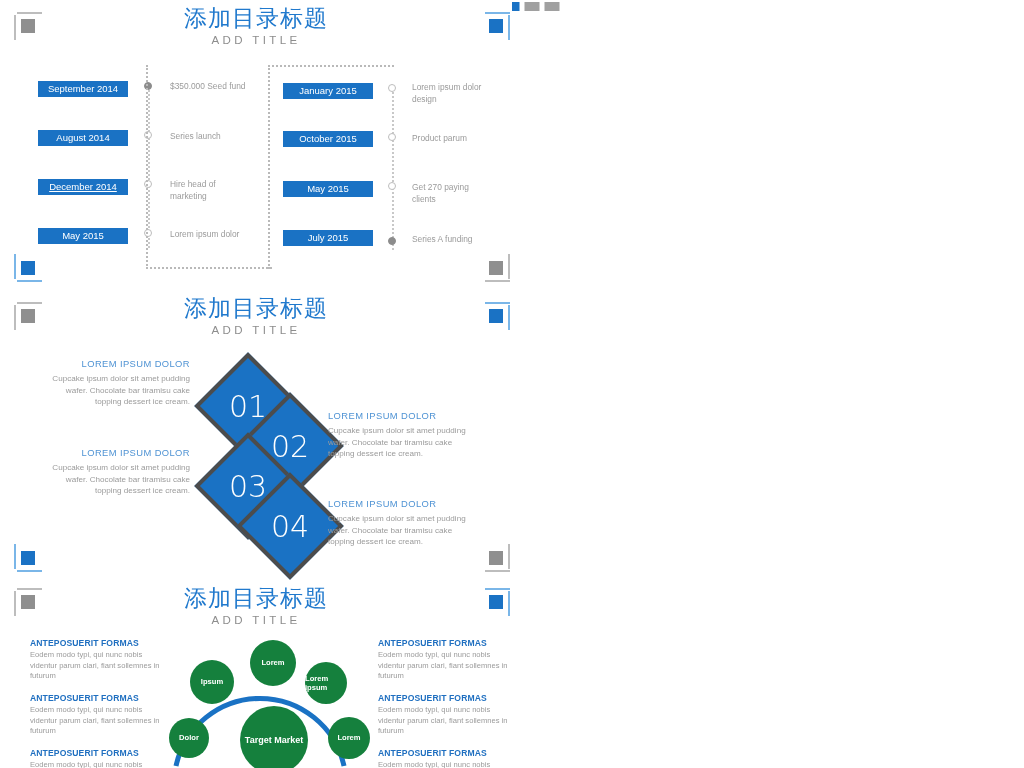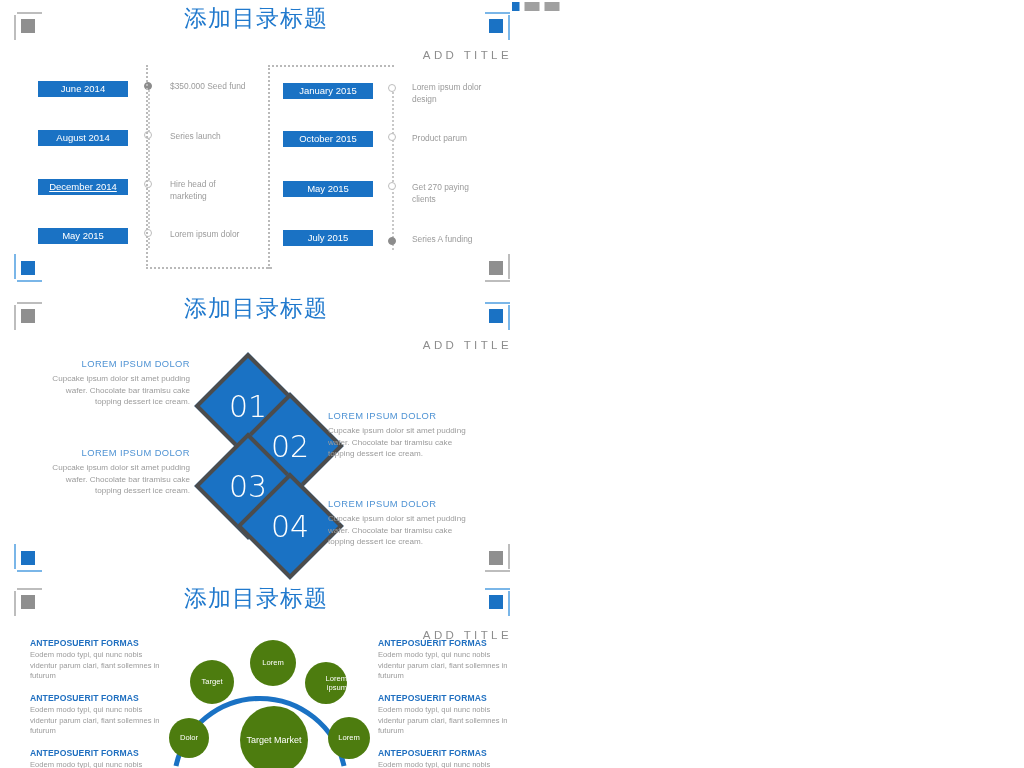--- a/index.html
+++ b/index.html
@@ -13,21 +13,21 @@
   .p-tr { left:512; top:0;   width:512px; height:290px; }
   .p-ml { left:0;   top:290px; width:512px; height:290px; }
   .p-mr { left:512; top:290px; width:512px; height:290px; }
   .p-bl { left:0;   top:580px; width:512px; height:188px; }
   .p-br { left:512; top:580px; width:512px; height:188px; }
 
   
   .head { position:absolute; left:0; right:0; top:6px; text-align:center; }
   .head .cn { font-size:23px; color:#2079cd; letter-spacing:1px; line-height:1.05;
               font-family:"DejaVu Sans", sans-serif; font-weight:400; }
-  .head .en { font-size:11.5px; color:#8d8d8d; letter-spacing:3.4px; margin-top:19px;text-align:right; }
+  .head .en { font-size:11.5px; color:#8d8d8d; letter-spacing:3.4px; margin-top:4px; }
 
   
   .brk { position:absolute; width:28px; height:28px; }
   .brk i { position:absolute; display:block; }
   .brk .h { left:3px; top:0; width:25px; height:2px; }
   .brk .v { left:0; top:3px; width:2px; height:25px; }
   .brk .sq { left:7px; top:7px; width:14px; height:14px; }
   .brk.g .h,.brk.g .v { background:#bdbdbd; }
   .brk.g .sq { background:#8f8f8f; }
   .brk.b .h,.brk.b .v { background:#7ab6e8; }
@@ -109,23 +109,23 @@
   .dcap.r { text-align:right; }
 
   
   .gauge-row { position:absolute; left:8px; top:58px; width:500px; display:flex;
                justify-content:space-around; }
   .gitem { width:95px; text-align:center; }
   .gitem .glbl { color:#4f93d4; font-size:8.6px; letter-spacing:.3px; margin-bottom:4px; }
   .grule { position:absolute; left:34px; top:178px; width:440px; height:2px; background:#2079cd; }
 
   
-  .cnode { position:absolute; border-radius:50%; background:#4d7c0f; color:#fff;
-           display:flex; align-items:center; justify-content:center; text-align:right;
-           font-size:7.6px; line-height:1.2; }
+  .cnode { position:absolute; border-radius:50%; background:#15803d; color:#fff;
+           display:flex; align-items:center; justify-content:center; text-align:left;
+           font-size:7.6px; line-height:1.2;font-weight:bold; }
   .ccap { position:absolute; width:140px; }
   .ccap .t { color:#1f6fc0; font-size:8.6px; font-weight:bold; letter-spacing:.1px; margin-bottom:2px; }
   .ccap .d { color:#9b9b9b; font-size:7.6px; line-height:1.4; }
 </style>
 </head>
 <body>
 
 <div class="deck">
 
   <div class="topdots">
@@ -217,21 +217,21 @@
       <div class="cn">添加目录标题</div>
       <div class="en">ADD TITLE</div>
     </div>
 
     <div class="tl-line" style="left:148px; top:86px; height:162px;"></div>
     <div class="tl-dot f" style="left:144px; top:82px;"></div>
     <div class="tl-dot" style="left:144px; top:131px;"></div>
     <div class="tl-dot" style="left:144px; top:180px;"></div>
     <div class="tl-dot" style="left:144px; top:229px;"></div>
 
-    <div class="tl-chip" style="left:38px;  top:81px;">June 2014</div>
+    <div class="tl-chip" style="left:38px;  top:81px;">September 2014</div>
     <div class="tl-chip" style="left:38px;  top:130px;">August 2014</div>
     <div class="tl-chip" style="left:38px;  top:179px;text-decoration:underline;">December 2014</div>
     <div class="tl-chip" style="left:38px;  top:228px;">May 2015</div>
 
     <div class="tl-txt" style="left:170px; top:80px;">$350.000 Seed fund</div>
     <div class="tl-txt" style="left:170px; top:130px;">Series launch</div>
     <div class="tl-txt" style="left:170px; top:178px;">Hire head of marketing</div>
     <div class="tl-txt" style="left:170px; top:228px;">Lorem ipsum dolor</div>
 
     <div class="tl-box" style="left:146px; top:65px; width:126px; height:204px; border-top:none; border-right:none;"></div>
@@ -486,21 +486,21 @@
     <div class="head">
       <div class="cn">添加目录标题</div>
       <div class="en">ADD TITLE</div>
     </div>
 
     <svg style="position:absolute; left:160px; top:58px;" width="200" height="130" viewBox="0 0 200 130">
       <path d="M16 128 A 86 86 0 0 1 184 128" fill="none" stroke="#1a72c4" stroke-width="5"></path>
     </svg>
 
     <div class="cnode" style="left:250px; top:60px;  width:46px; height:46px;">Lorem</div>
-    <div class="cnode" style="left:190px; top:80px;  width:44px; height:44px;">Target</div>
+    <div class="cnode" style="left:190px; top:80px;  width:44px; height:44px;">Ipsum</div>
     <div class="cnode" style="left:305px; top:82px;  width:42px; height:42px;">Lorem ipsum</div>
     <div class="cnode" style="left:169px; top:138px; width:40px; height:40px;">Dolor</div>
     <div class="cnode" style="left:328px; top:137px; width:42px; height:42px;">Lorem</div>
     <div class="cnode" style="left:240px; top:126px; width:68px; height:68px; font-size:9px;">Target Market</div>
 
     <div class="ccap" style="left:30px; top:58px;">
       <div class="t">ANTEPOSUERIT FORMAS</div>
       <div class="d">Eodem modo typi, qui nunc nobis videntur parum clari, fiant sollemnes in futurum</div>
     </div>
     <div class="ccap" style="left:30px; top:113px;">

